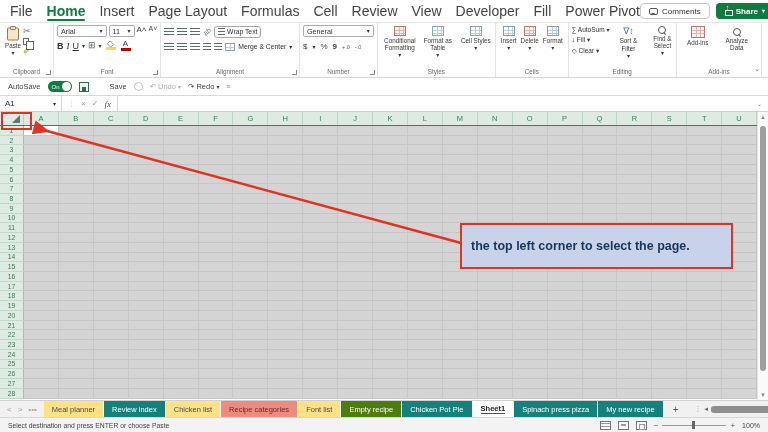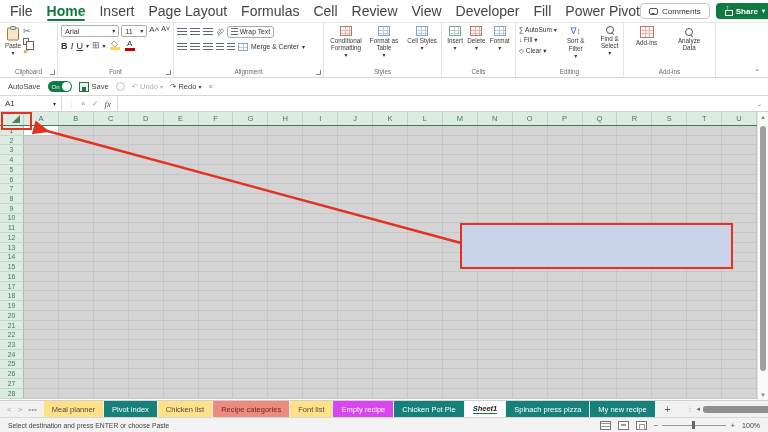--- a/index.html
+++ b/index.html
@@ -90,21 +90,21 @@
   .vs-up { position:absolute; top:2px; left:2px; font-size:6px; color:#888; }
   .vs-down { position:absolute; bottom:2px; left:2px; font-size:6px; color:#888; }
   .vs-thumb { position:absolute; left:2px; top:14px; width:6px; height:245px; background:#9f9f9f; border-radius:3px; }
 
   
   .tabbar { position:absolute; left:0; top:400px; width:768px; height:17px; background:#f1f1f1; border-top:1px solid #d0d0d0; display:flex; align-items:stretch; }
   .tnav { display:flex; align-items:center; gap:6px; padding:0 7px; color:#a0a0a0; font-size:8px; }
   .sheettabs { display:flex; align-items:stretch; gap:1px; }
   .stab { display:flex; align-items:center; padding:0 8px; font-size:7.5px; white-space:nowrap; }
   .stab.active { background:#fdfdfd; color:#1d1d1d; font-weight:bold; position:relative; }
-  .stab.active .lbl { border-bottom:1.5px solid #0f7b40;font-style:italic; }
+  .stab.active .lbl { border-bottom:1.5px solid #0f7b40; }
   .addsheet { display:flex; align-items:center; padding:0 10px; color:#555; font-size:10px; }
   .tspacer { flex:1; }
   .hscroll { display:flex; align-items:center; gap:3px; padding:0 6px; color:#666; }
   .hs-thumb { width:72px; height:7px; background:#8f8f8f; border-radius:3px; }
   .tdots { color:#999; font-size:7px; }
 
   
   .statusbar { position:absolute; left:0; top:417px; width:768px; height:15px; background:#f3f3f3; border-top:1px solid #d8d8d8; display:flex; align-items:center; justify-content:space-between; padding:0 8px; }
   .smsg { font-size:6.8px; color:#444; }
   .sright { display:flex; align-items:center; gap:7px; }
@@ -230,20 +230,38 @@
         <span class="stripes" style="width:8px"></span>
         <span class="ic-grid" style="width:10px;height:8px"></span>
         <span style="font-size:6.8px;color:#333">Merge &amp; Center</span>
         <span class="chev">▾</span>
       </div>
     </div>
     <div class="grp-label">Alignment</div>
     <span class="launcher"></span>
   </div>
 
+  <div class="grp" style="width:84px">
+    <div class="grp-body" style="flex-direction:column;gap:3px;align-items:stretch">
+      <div class="combo">
+          <span>General</span>
+          <span class="chev">▾</span>
+        </div>
+      <div class="smallrow" style="gap:5px">
+        <span style="font-size:8px;color:#444">$</span>
+        <span class="chev">▾</span>
+        <span style="font-size:8px;color:#444">%</span>
+        <span style="font-size:8px;color:#444;font-weight:bold">9</span>
+        <span style="font-size:5.5px;color:#666">+.0</span>
+        <span style="font-size:5.5px;color:#666">-.0</span>
+      </div>
+    </div>
+    <div class="grp-label">Number</div>
+    <span class="launcher"></span>
+  </div>
 
   <div class="grp" style="width:118px">
     <div class="grp-body" style="justify-content:space-around;width:100%">
       <div class="bigbtn">
         <span class="ic-grid red"></span>
         <span class="twoline">Conditional Formatting</span>
         <span class="chev">▾</span>
       </div>
       <div class="bigbtn">
         <span class="ic-grid"></span>
@@ -319,21 +337,21 @@
     <span style="position:absolute;right:8px;bottom:4px;color:#666;font-size:7px">⌄</span>
   </div>
 </div>
 
 <div class="qat">
   <span>AutoSave</span>
   <span class="toggle">
     <span class="tx">On</span>
     <span class="knob"></span>
   </span>
-  <span style="display:flex;align-items:center;gap:3px">
+  <span style="display:flex;align-items:center;gap:21px">
     <span class="ic-save"></span>
     <span>Save</span>
   </span>
   <span class="ic-circle"></span>
   <span class="grayed">↶ <span>Undo</span> <span class="chev">▾</span></span>
   <span style="color:#444">↷ <span>Redo</span> <span class="chev">▾</span></span>
   <span style="color:#888;font-size:7px">≡</span>
 </div>
 
 <div class="fbar">
@@ -1063,32 +1081,32 @@
   <div class="tnav">
     <span>&lt;</span>
     <span>&gt;</span>
     <span>•••</span>
   </div>
   <div class="sheettabs" id="sheettabs">
       <div class="stab" style="background: rgb(255, 225, 136); color: rgb(74, 74, 74);">
         <span class="lbl">Meal planner</span>
       </div>
       <div class="stab" style="background: rgb(22, 129, 122); color: rgb(255, 255, 255);">
-        <span class="lbl">Pivot index</span>
+        <span class="lbl">Review index</span>
       </div>
       <div class="stab" style="background: rgb(255, 225, 136); color: rgb(74, 74, 74);">
         <span class="lbl">Chicken list</span>
       </div>
       <div class="stab" style="background: rgb(238, 139, 128); color: rgb(107, 42, 34);">
         <span class="lbl">Recipe categories</span>
       </div>
       <div class="stab" style="background: rgb(255, 225, 136); color: rgb(74, 74, 74);">
         <span class="lbl">Font list</span>
       </div>
-      <div class="stab" style="background: #d946ef; color: rgb(255, 255, 255);">
+      <div class="stab" style="background: #4d7c0f; color: rgb(255, 255, 255);">
         <span class="lbl">Empty recipe</span>
       </div>
       <div class="stab" style="background: rgb(22, 129, 122); color: rgb(255, 255, 255);">
         <span class="lbl">Chicken Pot Pie</span>
       </div>
       <div class="stab active">
         <span class="lbl">Sheet1</span>
       </div>
       <div class="stab" style="background: rgb(22, 129, 122); color: rgb(255, 255, 255);">
         <span class="lbl">Spinach press pizza</span>
@@ -1127,13 +1145,14 @@
 <svg class="overlay">
   <defs>
     <marker id="arrowhead" markerWidth="8" markerHeight="8" refX="6" refY="3" orient="auto">
       <path d="M7,0 L0,3 L7,6 Z" fill="#e23322"></path>
     </marker>
   </defs>
   <line id="ann-line" x1="461" y1="243" x2="36" y2="128" stroke="#e23322" stroke-width="2.4" marker-end="url(#arrowhead)"></line>
 </svg>
 <div class="ann-rect" id="ann-rect" style="border-color: rgb(226, 51, 34);"></div>
 <div class="ann-box" id="ann-box" style="border-color: rgb(226, 51, 34); background: rgb(200, 210, 232); color: rgb(23, 54, 93);">
+  <span>the top left corner to select the page.</span>
 </div>
 
 </body></html>

